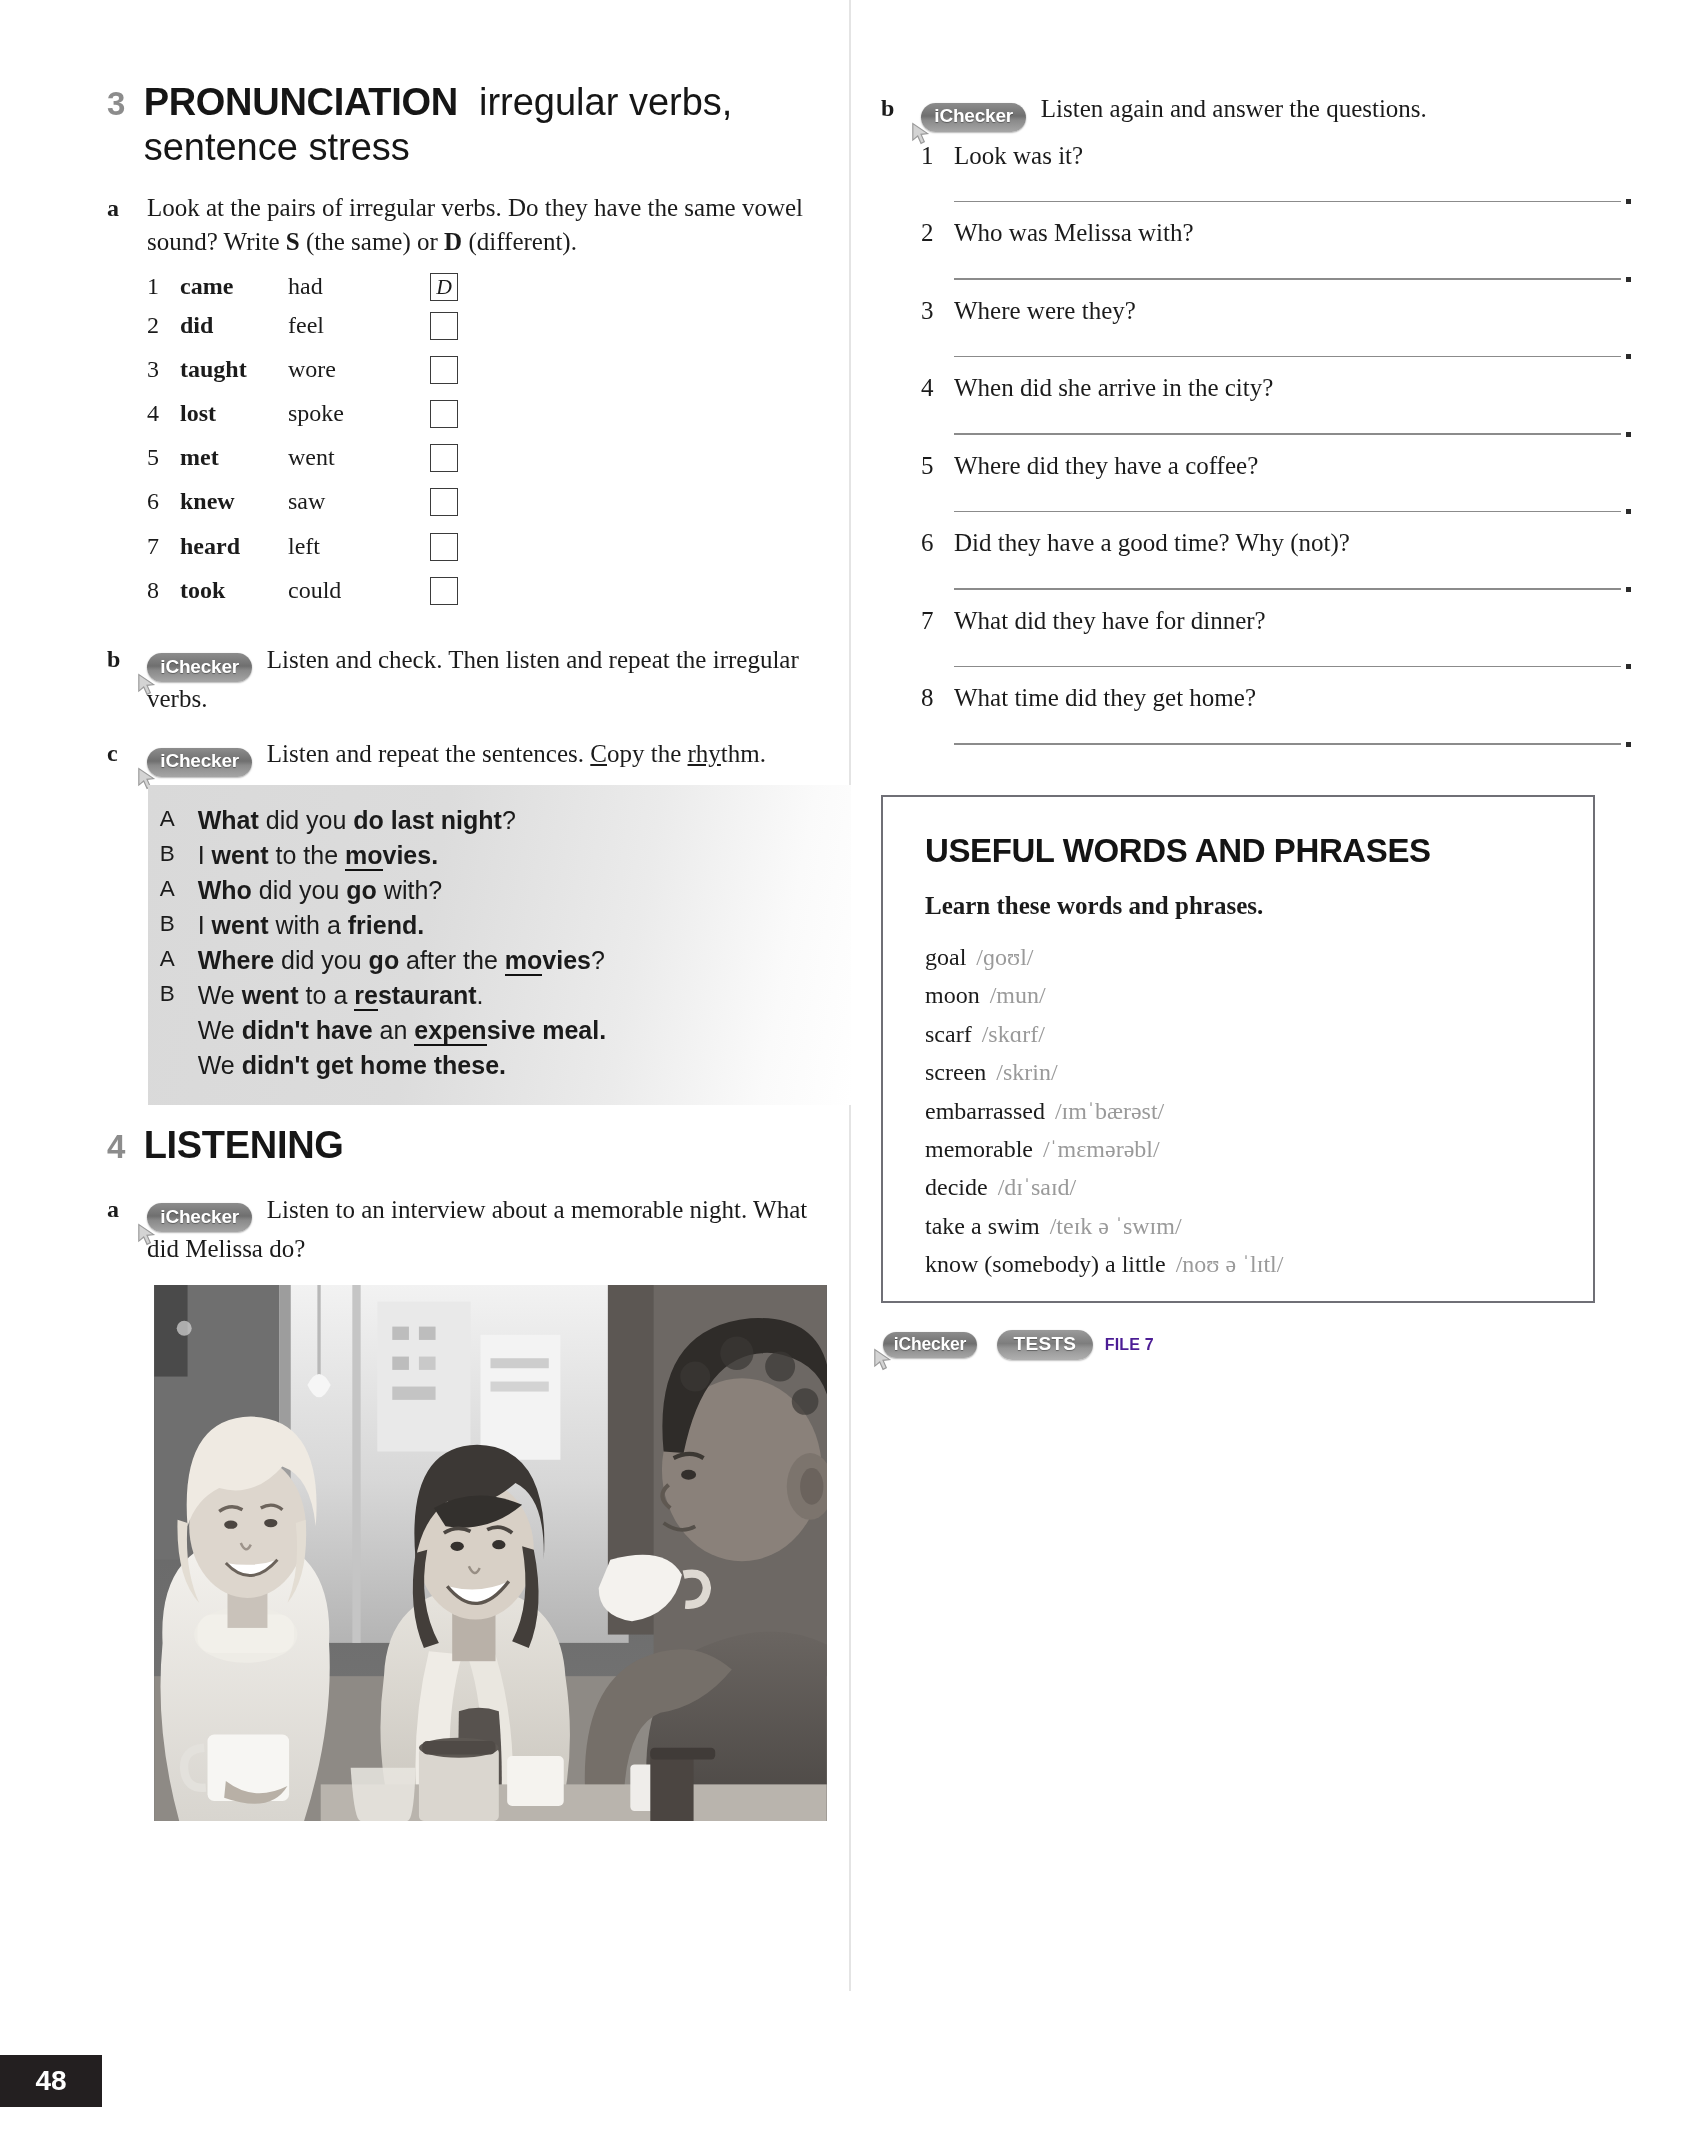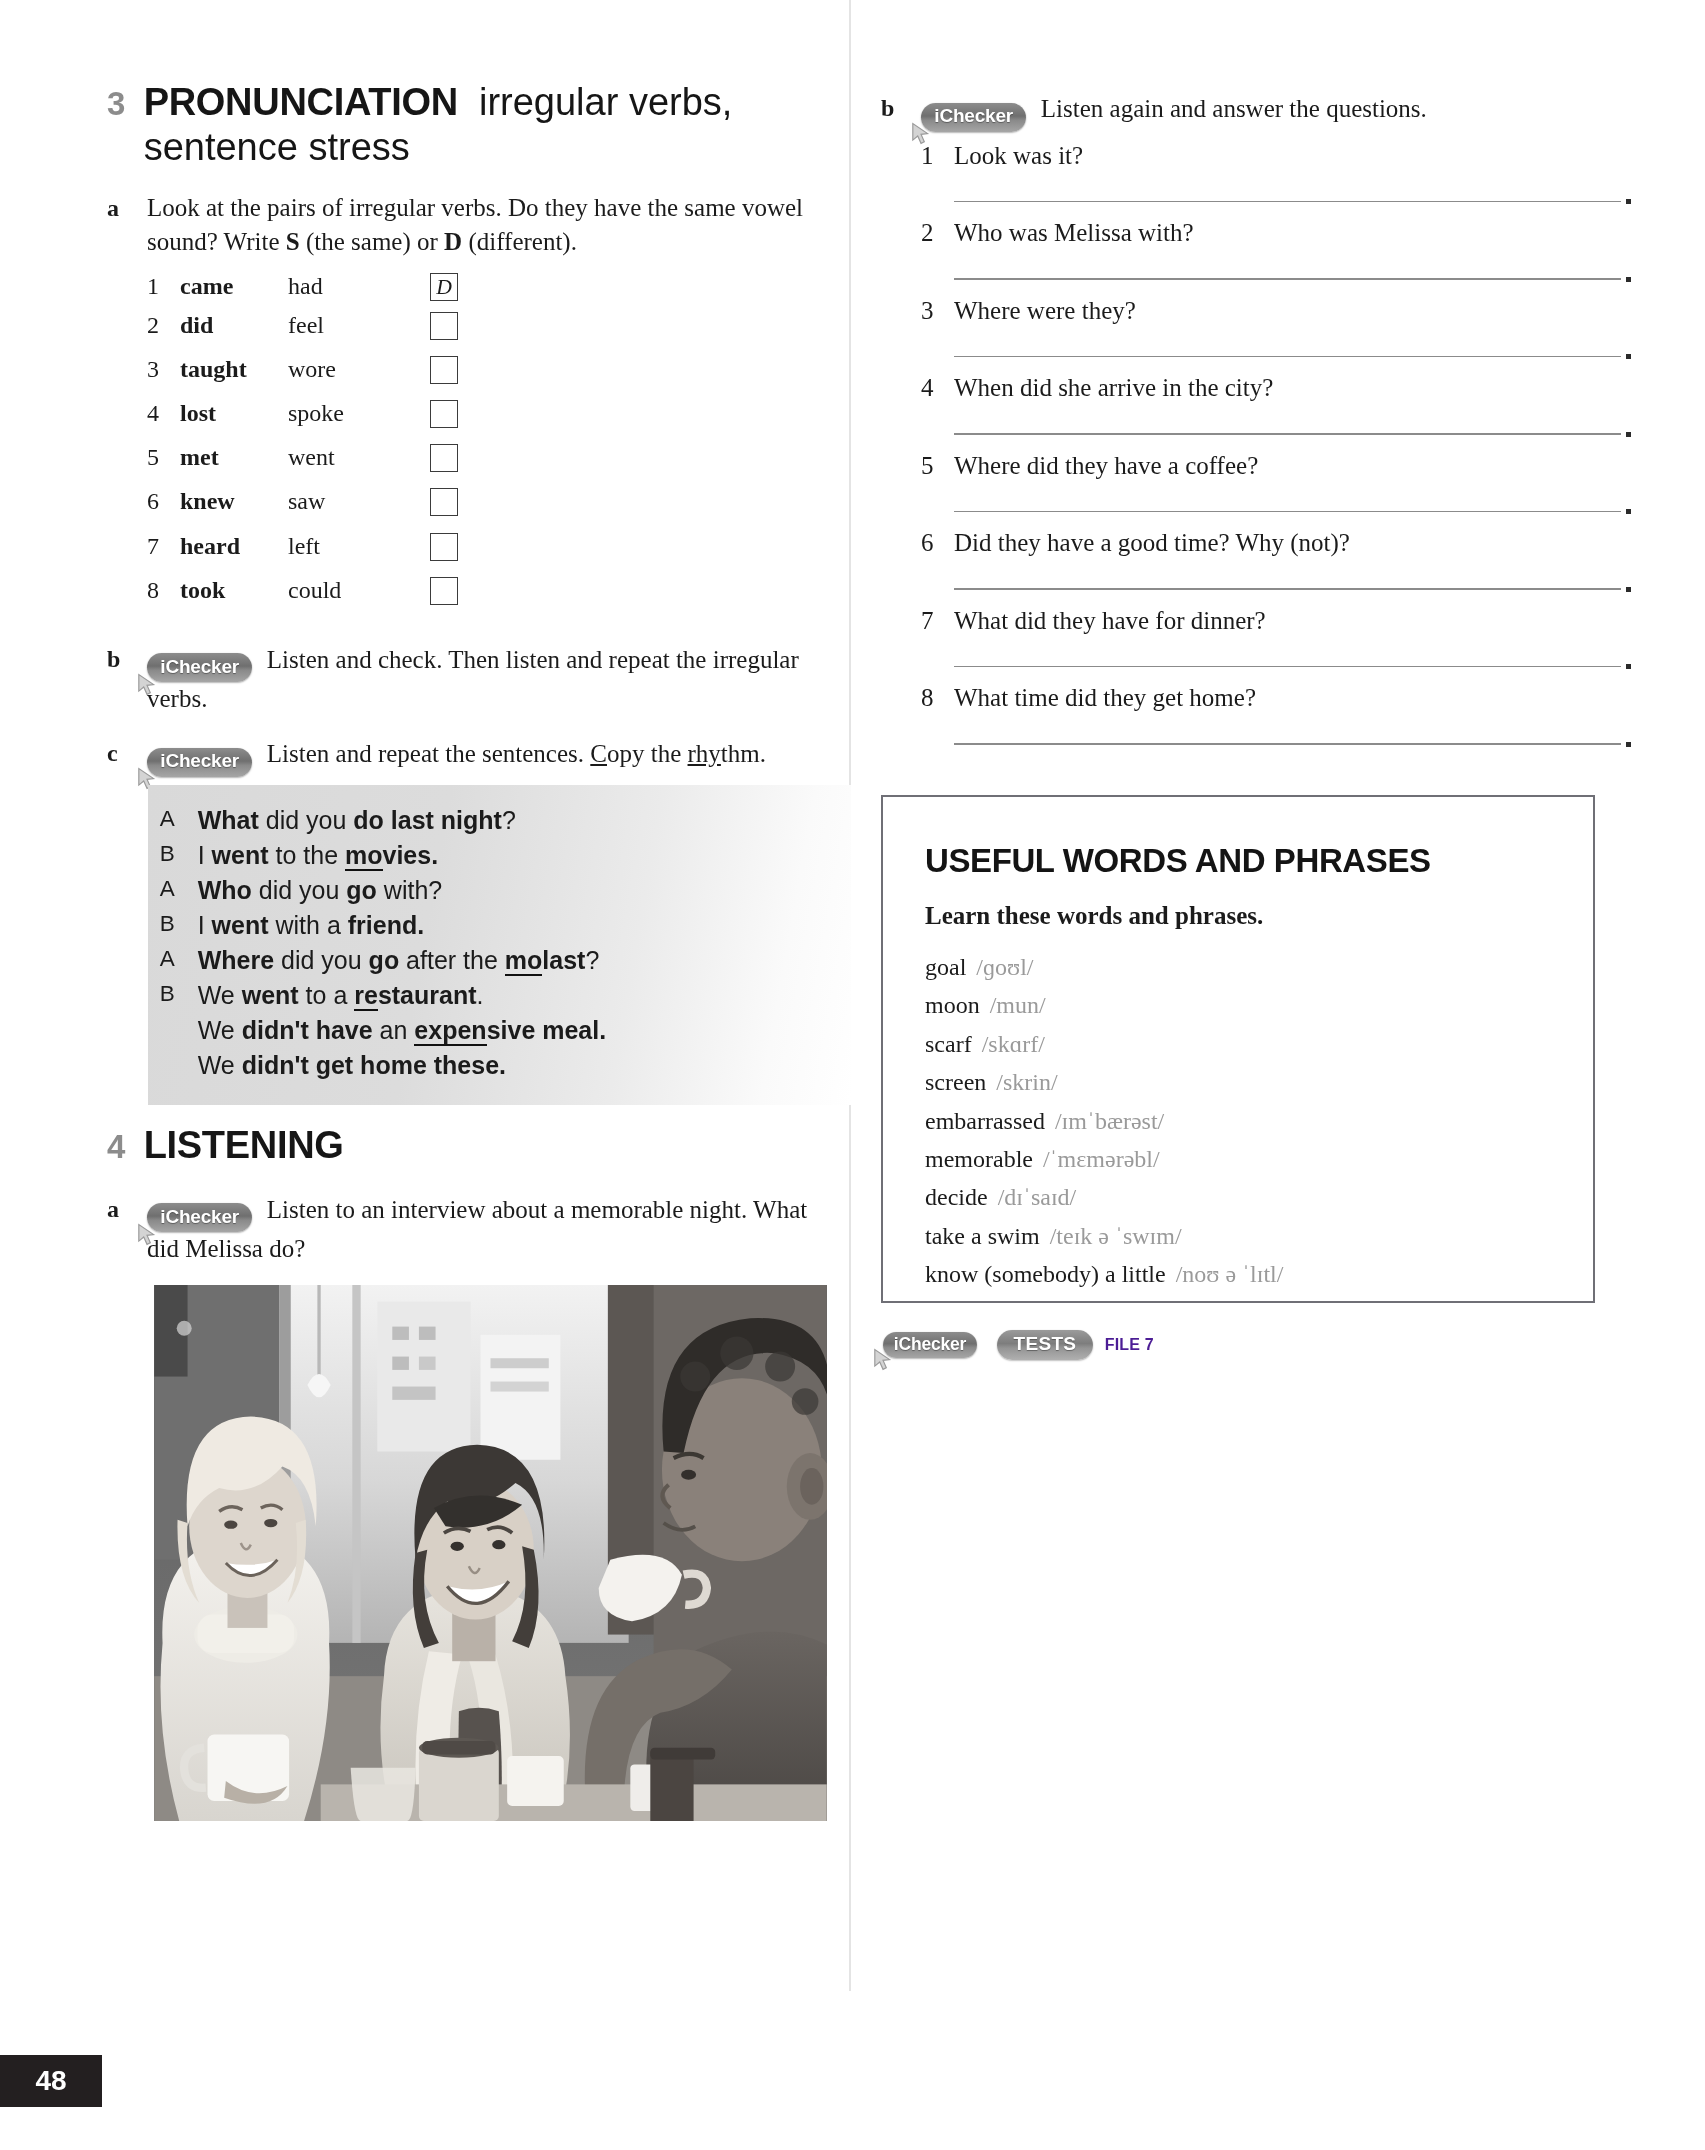--- a/index.html
+++ b/index.html
@@ -220,21 +220,21 @@
 
   
   .uw-box {
     position: absolute;
     left: 881px;
     top: 795px;
     width: 714px;
     height: 508px;
     border: 2.1px solid #6f6f76;
     box-sizing: border-box;
-    padding: 45px 0 0 42px;
+    padding: 35px 0 0 42px;
     background: #fff;
   }
   .uw-title {
     font-family: "Liberation Sans", sans-serif;
     font-weight: bold;
     font-size: 33px;
     letter-spacing: -0.4px;
     color: #141414;
   }
   .uw-sub {
@@ -420,21 +420,21 @@
         <div class="d-line">
           <span class="d-sp">A</span>
           <span class="d-txt"><span><b>Who </b></span><span>did you </span><span><b>go </b></span><span>with?</span></span>
         </div>
         <div class="d-line">
           <span class="d-sp">B</span>
           <span class="d-txt"><span>I </span><span><b>went </b></span><span>with a </span><span><b>friend.</b></span></span>
         </div>
         <div class="d-line">
           <span class="d-sp">A</span>
-          <span class="d-txt"><span><b>Where </b></span><span>did you </span><span><b>go </b></span><span>after the </span><span><b class="u">mo</b></span><span><b>last</b></span><span>?</span></span>
+          <span class="d-txt"><span><b>Where </b></span><span>did you </span><span><b>go </b></span><span>after the </span><span><b class="u">mo</b></span><span><b>vies</b></span><span>?</span></span>
         </div>
         <div class="d-line">
           <span class="d-sp">B</span>
           <span class="d-txt"><span>We </span><span><b>went </b></span><span>to a </span><span><b class="u">re</b></span><span><b>staurant</b></span><span>.</span></span>
         </div>
         <div class="d-line">
           <span class="d-sp"></span>
           <span class="d-txt"><span>We </span><span><b>didn't have </b></span><span>an </span><span><b class="u">expen</b></span><span><b>sive meal.</b></span></span>
         </div>
         <div class="d-line">

